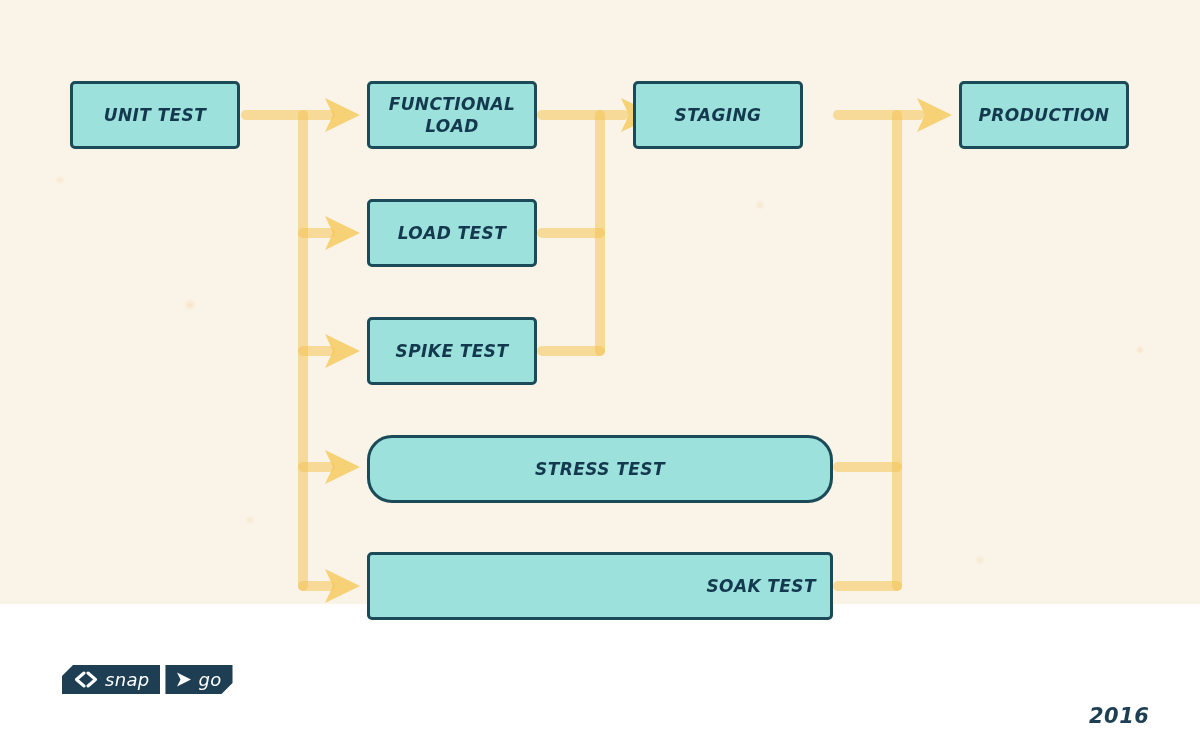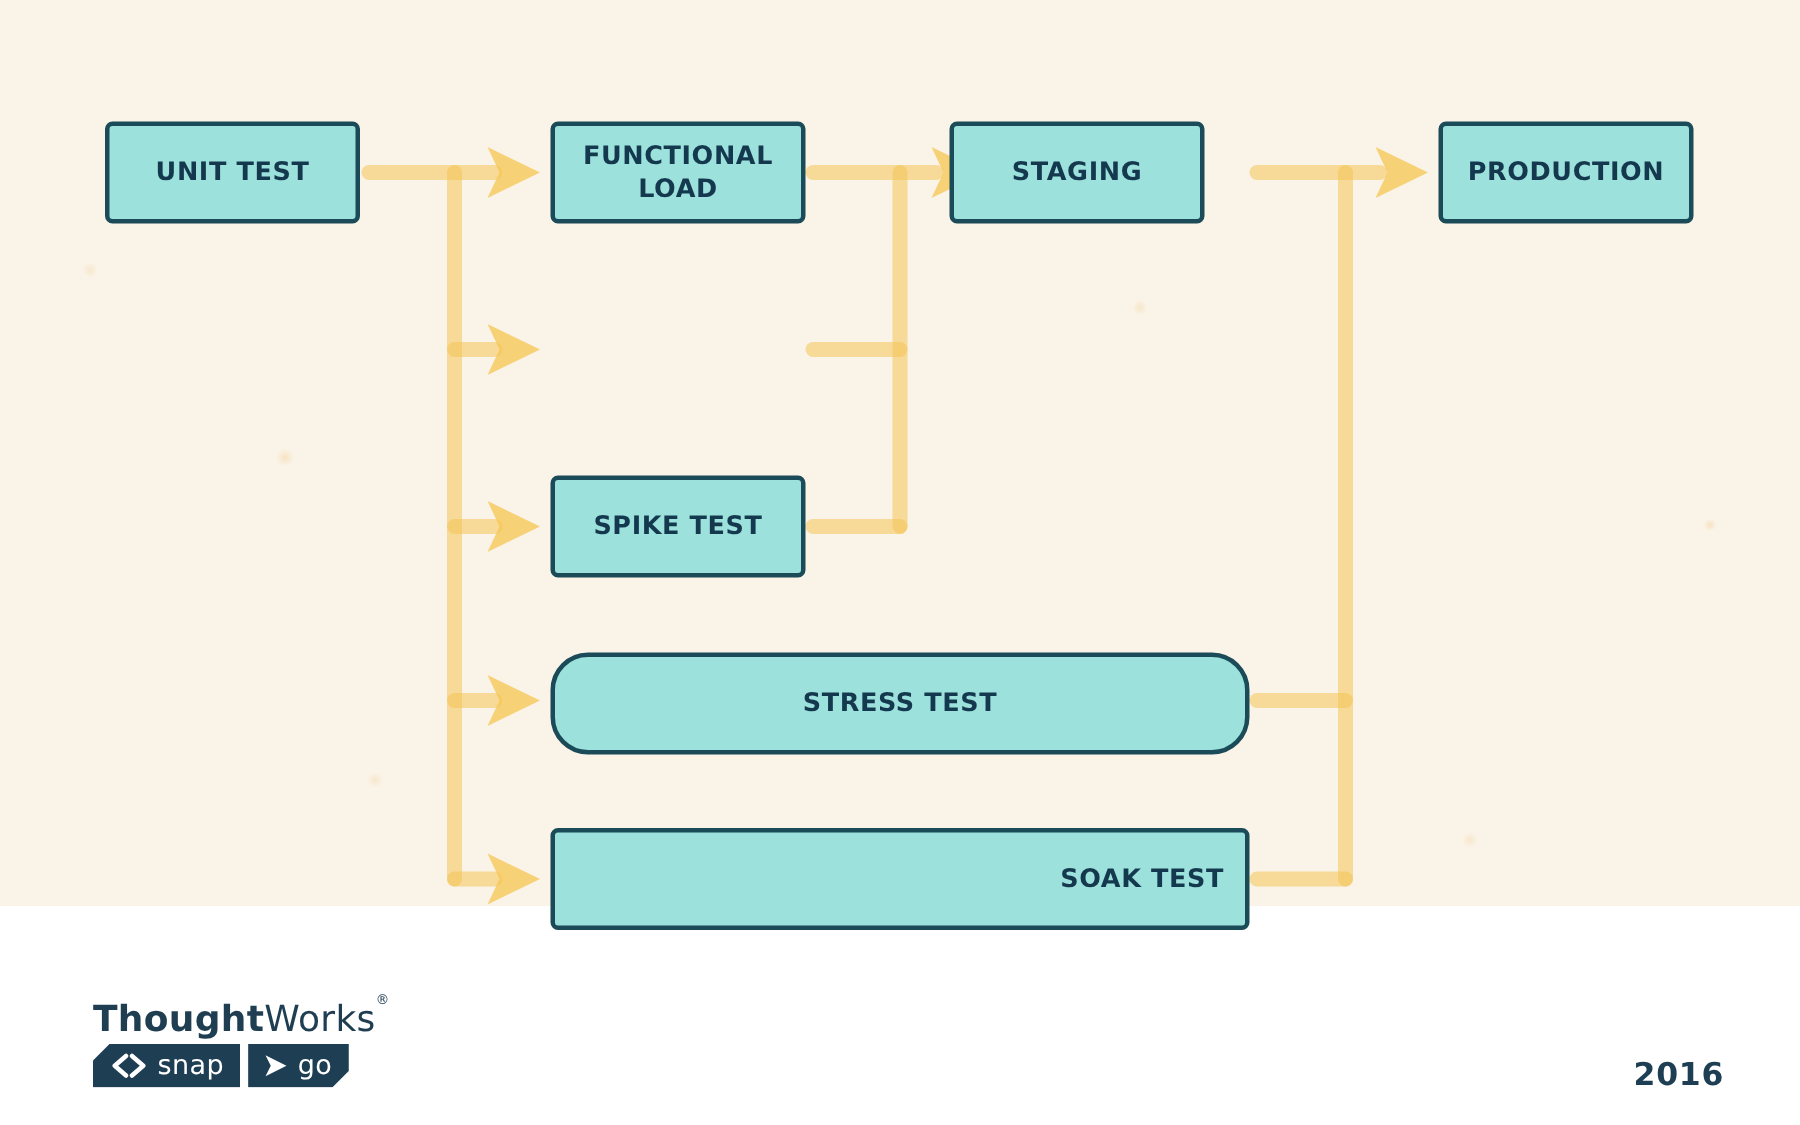--- a/index.html
+++ b/index.html
@@ -17,20 +17,21 @@
       radial-gradient(circle 3px at 1060px 95px, rgba(240,185,100,.30), rgba(240,185,100,0) 4px),
       radial-gradient(circle 8px at 140px 645px, rgba(240,185,100,.18), rgba(240,185,100,0) 9px),
       radial-gradient(circle 4px at 980px 560px, rgba(240,185,100,.22), rgba(240,185,100,0) 5px),
       radial-gradient(circle 5px at 430px 92px, rgba(240,185,100,.20), rgba(240,185,100,0) 6px),
       radial-gradient(circle 3px at 1140px 350px, rgba(240,185,100,.30), rgba(240,185,100,0) 4px),
       radial-gradient(circle 4px at 250px 520px, rgba(240,185,100,.20), rgba(240,185,100,0) 5px),
       radial-gradient(circle 6px at 555px 660px, rgba(240,185,100,.18), rgba(240,185,100,0) 7px),
       radial-gradient(circle 3px at 905px 650px, rgba(240,185,100,.25), rgba(240,185,100,0) 4px),
       radial-gradient(circle 4px at 60px 180px, rgba(240,185,100,.20), rgba(240,185,100,0) 5px);
     background-repeat:no-repeat;
+    font-style:italic;
   }
   svg.wires{position:absolute;left:0;top:0;z-index:1;}
   .wire{stroke:rgba(244,196,88,0.55);stroke-width:10;stroke-linecap:round;fill:none;}
   .head{fill:rgba(246,198,85,0.78);stroke:none;}
   .node{
     position:absolute;z-index:2;box-sizing:border-box;
     background:#9ce1db;border:3px solid #1b4a58;border-radius:5px;
     display:flex;align-items:center;justify-content:center;text-align:center;
     color:#14394f;font-weight:bold;font-size:17px;letter-spacing:.4px;
     line-height:1.3;padding:0 14px;
@@ -98,34 +99,34 @@
   </div>
   <div class="node n-functional">
     <span>FUNCTIONAL LOAD</span>
   </div>
   <div class="node n-staging">
     <span>STAGING</span>
   </div>
   <div class="node n-production">
     <span>PRODUCTION</span>
   </div>
+  <div class="node n-load">
+    <span>LOAD TEST</span>
+  </div>
   <div class="node n-spike">
     <span>SPIKE TEST</span>
   </div>
   <div class="node n-stress">
     <span>STRESS TEST</span>
   </div>
   <div class="node n-soak">
     <span>SOAK TEST</span>
   </div>
 
   <div class="logo">
-    <div class="wordmark">
-      <span class="bold">Thought</span><span class="light">Works</span><sup>®</sup>
-    </div>
     <div class="badges">
       <div class="badge badge-snap">
         <svg width="26" height="17" viewBox="0 0 26 17">
           <path d="M11 2 L3.5 8.5 L11 15" stroke="#ffffff" stroke-width="3" fill="none" stroke-linecap="round" stroke-linejoin="round"></path>
           <path d="M15 2 L22.5 8.5 L15 15" stroke="#ffffff" stroke-width="3" fill="none" stroke-linecap="round" stroke-linejoin="round"></path>
         </svg>
         <span>snap</span>
       </div>
       <div class="badge badge-go">
         <svg width="16" height="17" viewBox="0 0 16 17">

